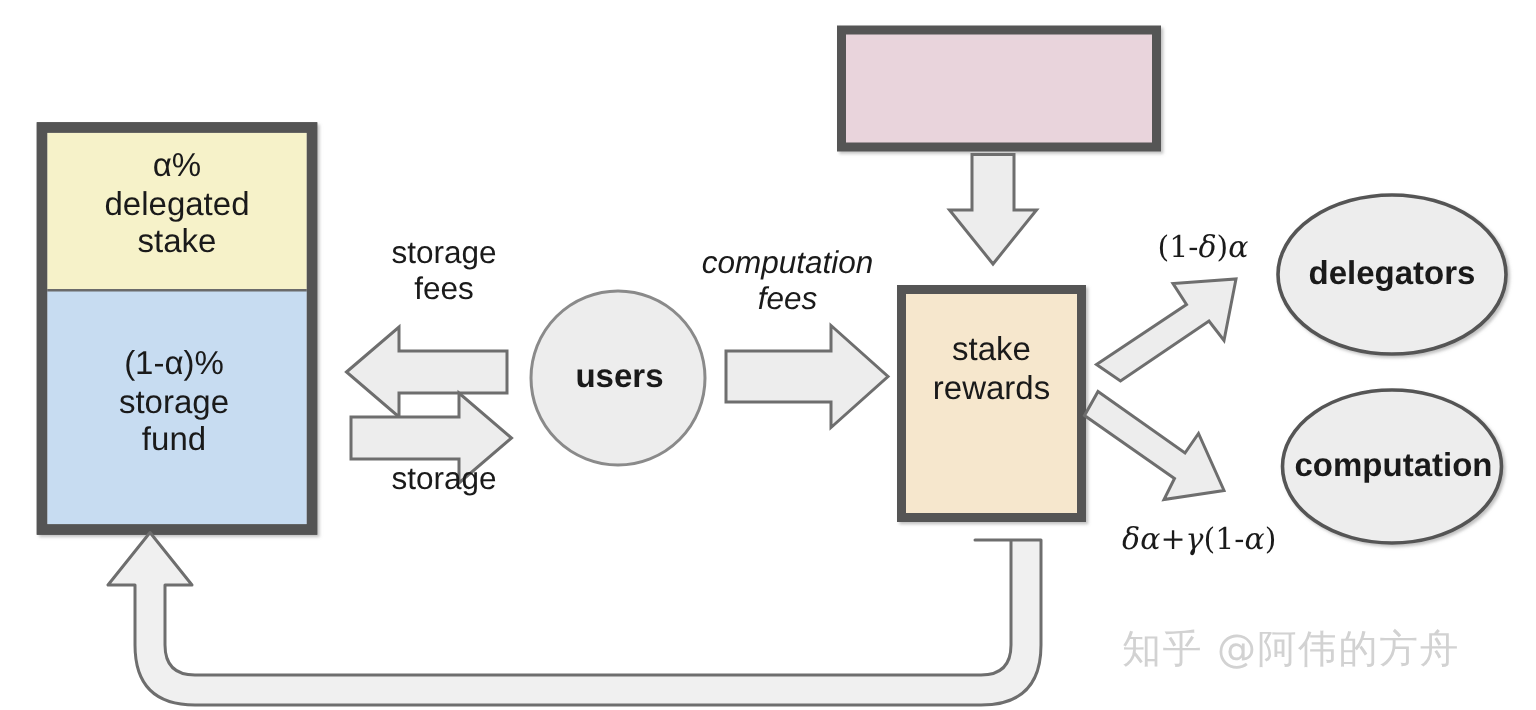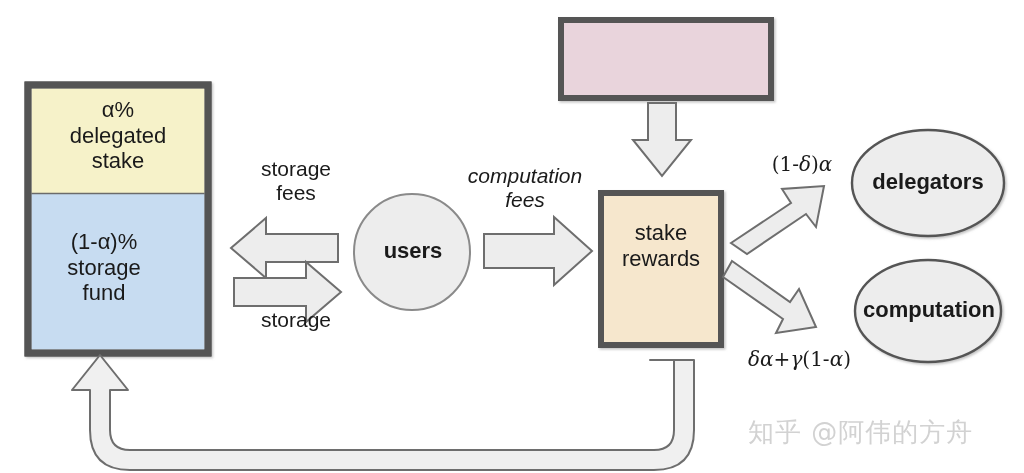--- a/index.html
+++ b/index.html
@@ -43,21 +43,21 @@
 
   .box-label {
     font-size: 22px;
   }
   .label-delegated {
     left: 30px;
     top: 97px;
     width: 176px;
   }
   .label-storage-fund {
-    left: 16px;
+    left: 28px;
     top: 229px;
     width: 176px;
   }
   .label-new-tokens {
     left: 562px;
     top: 29px;
     width: 208px;
   }
   .label-stake-rewards {
     left: 600px;

